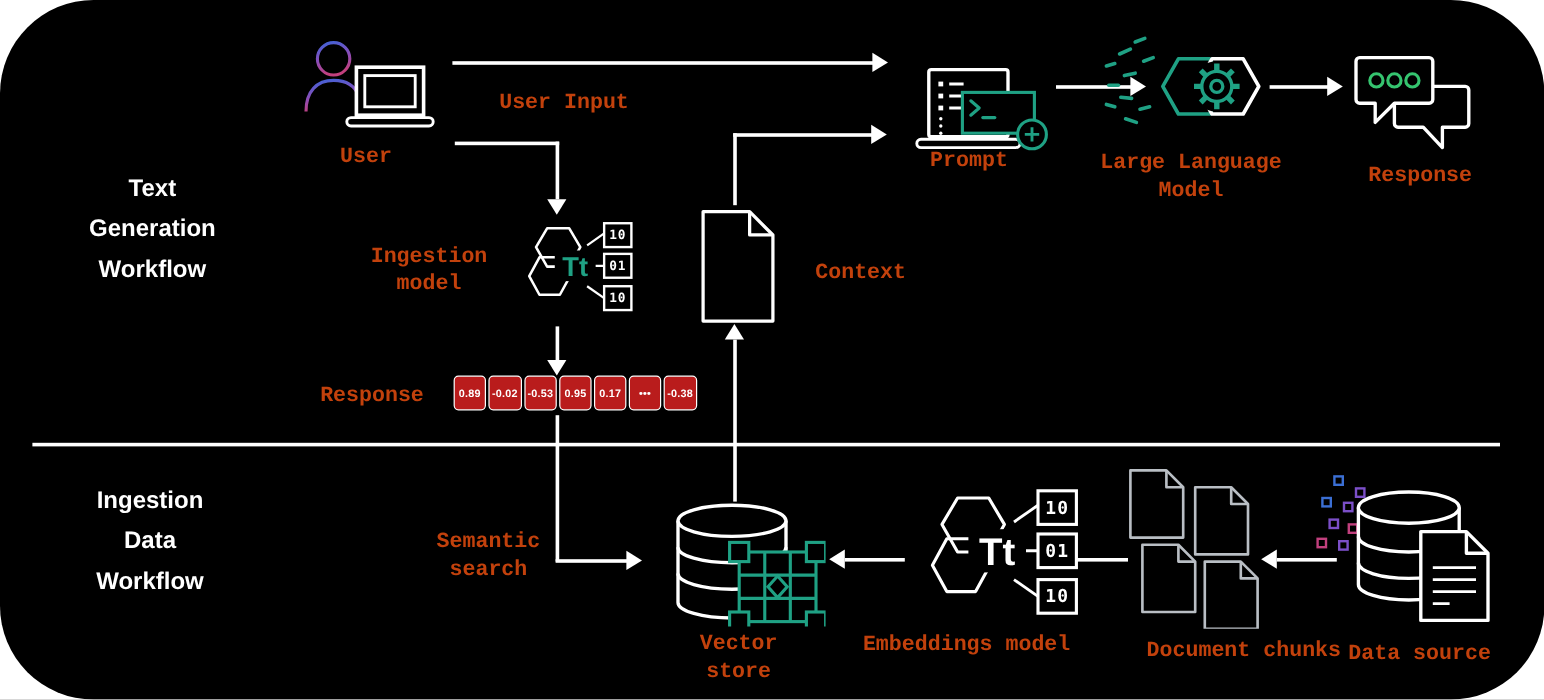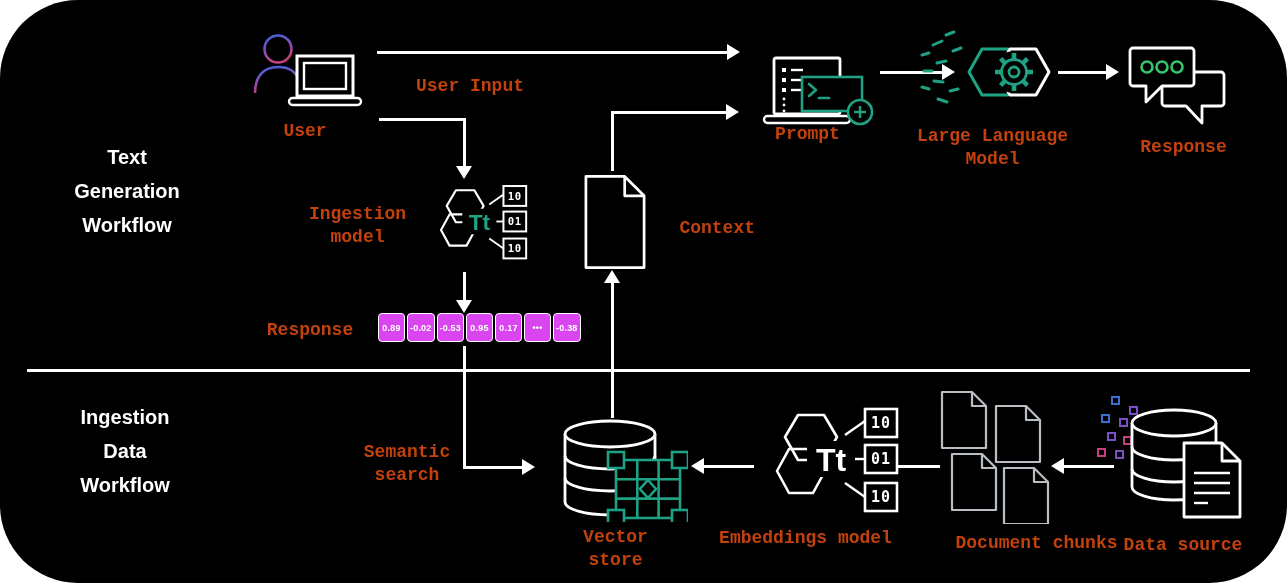--- a/index.html
+++ b/index.html
@@ -20,21 +20,21 @@
     border-left:8px solid transparent; border-right:8px solid transparent; border-top:13px solid #fff; }
   .arrow-up { position:absolute; width:0; height:0;
     border-left:8px solid transparent; border-right:8px solid transparent; border-bottom:13px solid #fff; }
   .divider { position:absolute; background:#fff; }
   .wtitle { position:absolute; text-align:center; font-size:20px; font-weight:700; line-height:34px; color:#fff; }
   .nlabel { position:absolute; text-align:center; font-size:18px; font-weight:600; line-height:23px; color:#c2410c;font-family:Liberation Mono, monospace; }
   .nlabel.left { text-align:right; }
   .embed-row { position:absolute; display:flex; gap:2px; }
   .embed-cell {
     min-width:21px; height:27px; padding:0 2px;
-    border:1.5px solid #fff; border-radius:4px; background:#d946ef;
+    border:1.5px solid #fff; border-radius:4px; background:#b91c1c;
     display:flex; align-items:center; justify-content:center;
     font-size:9px; font-weight:700; color:#fff; letter-spacing:0.2px;
   }
   svg { display:block; }
   svg text { font-family:"Liberation Sans", sans-serif; }
   svg text.bits { font-family:"DejaVu Sans Mono", monospace; }
 </style>
 </head>
 <body>
 

